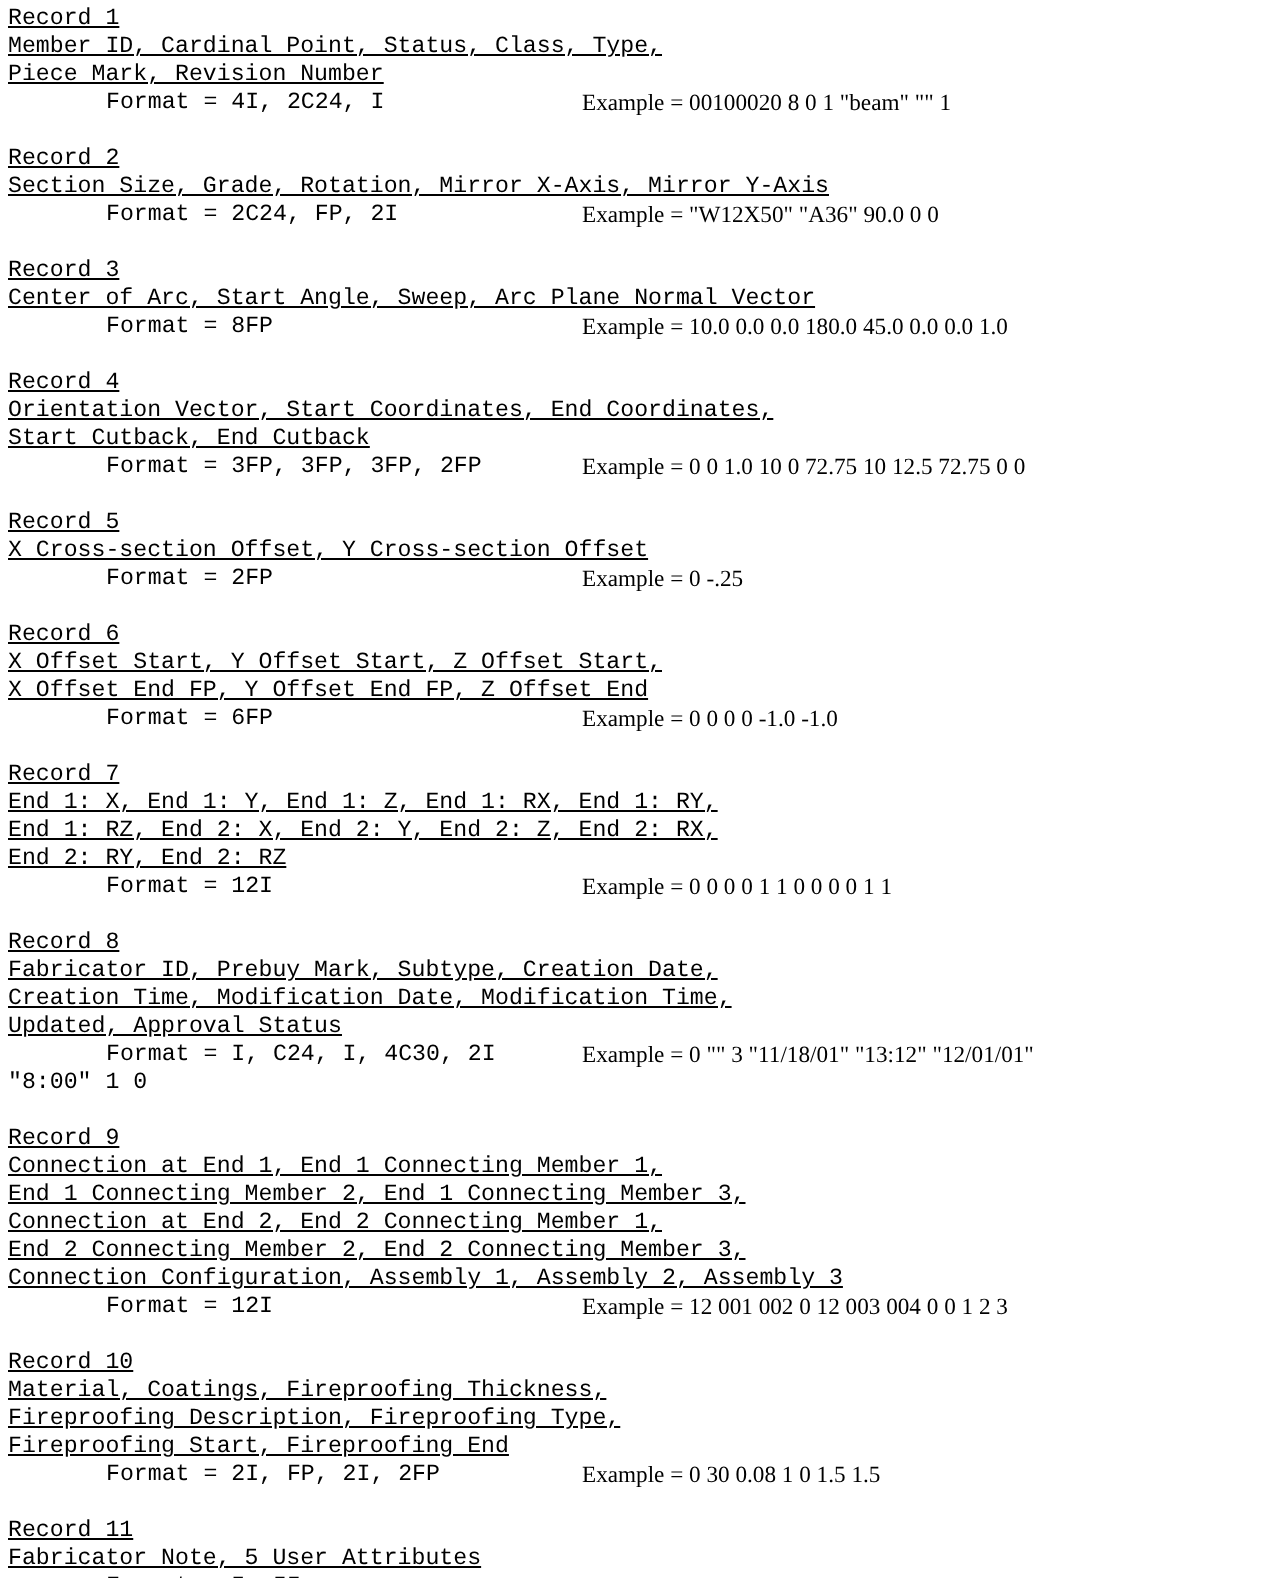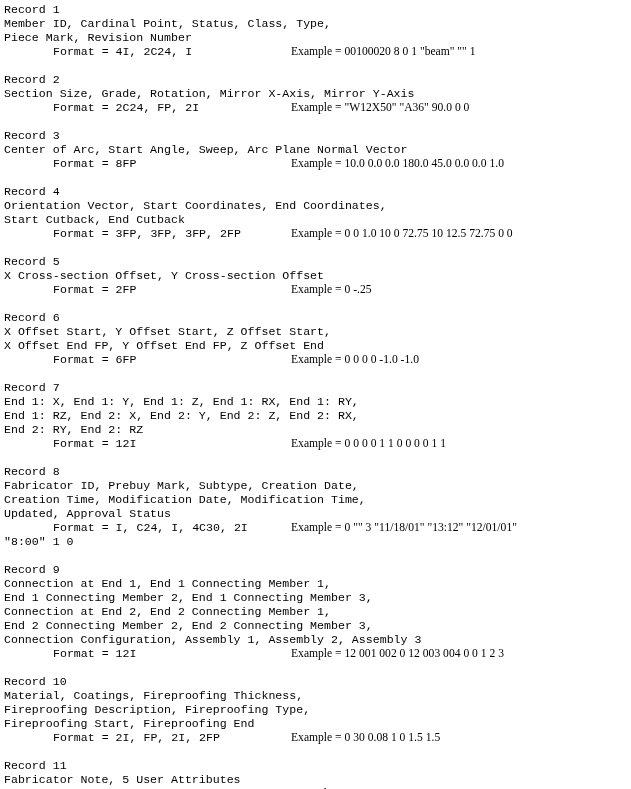--- a/index.html
+++ b/index.html
@@ -7,21 +7,21 @@
   .doc {
     position: relative;
     padding: 3px 0 0 4px;
     font-family: "Liberation Mono", "DejaVu Sans Mono", monospace;
     font-size: 11.6px;
     line-height: 14px;
     color: #000000;
     white-space: pre;
   }
   .record { margin: 0 0 14px 0; }
-  .line { display: block; height: 14px; }
+  .line { display: block; height: 14px; text-decoration: underline; }
   .fmt-line { display: block; height: 14px; position: relative; text-align: right; }
   .fmt { position: absolute; left: 49px; top: 0; }
   .ex { position: absolute; left: 287px; top: 0; font-family: Liberation Serif, serif; }
   .wrap-line { display: block; height: 14px; }
 </style>
 </head>
 <body>
 
 <div class="doc" id="doc"><div class="record"><span class="line">Record 1</span><span class="line">Member ID, Cardinal Point, Status, Class, Type,</span><span class="line">Piece Mark, Revision Number</span><span class="fmt-line"><span class="fmt">Format = 4I, 2C24, I</span><span class="ex">Example = 00100020 8 0 1 "beam" "" 1</span></span></div><div class="record"><span class="line">Record 2</span><span class="line">Section Size, Grade, Rotation, Mirror X-Axis, Mirror Y-Axis</span><span class="fmt-line"><span class="fmt">Format = 2C24, FP, 2I</span><span class="ex">Example = "W12X50" "A36" 90.0 0 0</span></span></div><div class="record"><span class="line">Record 3</span><span class="line">Center of Arc, Start Angle, Sweep, Arc Plane Normal Vector</span><span class="fmt-line"><span class="fmt">Format = 8FP</span><span class="ex">Example = 10.0 0.0 0.0 180.0 45.0 0.0 0.0 1.0</span></span></div><div class="record"><span class="line">Record 4</span><span class="line">Orientation Vector, Start Coordinates, End Coordinates,</span><span class="line">Start Cutback, End Cutback</span><span class="fmt-line"><span class="fmt">Format = 3FP, 3FP, 3FP, 2FP</span><span class="ex">Example = 0 0 1.0 10 0 72.75 10 12.5 72.75 0 0</span></span></div><div class="record"><span class="line">Record 5</span><span class="line">X Cross-section Offset, Y Cross-section Offset</span><span class="fmt-line"><span class="fmt">Format = 2FP</span><span class="ex">Example = 0 -.25</span></span></div><div class="record"><span class="line">Record 6</span><span class="line">X Offset Start, Y Offset Start, Z Offset Start,</span><span class="line">X Offset End FP, Y Offset End FP, Z Offset End</span><span class="fmt-line"><span class="fmt">Format = 6FP</span><span class="ex">Example = 0 0 0 0 -1.0 -1.0</span></span></div><div class="record"><span class="line">Record 7</span><span class="line">End 1: X, End 1: Y, End 1: Z, End 1: RX, End 1: RY,</span><span class="line">End 1: RZ, End 2: X, End 2: Y, End 2: Z, End 2: RX,</span><span class="line">End 2: RY, End 2: RZ</span><span class="fmt-line"><span class="fmt">Format = 12I</span><span class="ex">Example = 0 0 0 0 1 1 0 0 0 0 1 1</span></span></div><div class="record"><span class="line">Record 8</span><span class="line">Fabricator ID, Prebuy Mark, Subtype, Creation Date,</span><span class="line">Creation Time, Modification Date, Modification Time,</span><span class="line">Updated, Approval Status</span><span class="fmt-line"><span class="fmt">Format = I, C24, I, 4C30, 2I</span><span class="ex">Example = 0 "" 3 "11/18/01" "13:12" "12/01/01"</span></span><span class="wrap-line">"8:00" 1 0</span></div><div class="record"><span class="line">Record 9</span><span class="line">Connection at End 1, End 1 Connecting Member 1,</span><span class="line">End 1 Connecting Member 2, End 1 Connecting Member 3,</span><span class="line">Connection at End 2, End 2 Connecting Member 1,</span><span class="line">End 2 Connecting Member 2, End 2 Connecting Member 3,</span><span class="line">Connection Configuration, Assembly 1, Assembly 2, Assembly 3</span><span class="fmt-line"><span class="fmt">Format = 12I</span><span class="ex">Example = 12 001 002 0 12 003 004 0 0 1 2 3</span></span></div><div class="record"><span class="line">Record 10</span><span class="line">Material, Coatings, Fireproofing Thickness,</span><span class="line">Fireproofing Description, Fireproofing Type,</span><span class="line">Fireproofing Start, Fireproofing End</span><span class="fmt-line"><span class="fmt">Format = 2I, FP, 2I, 2FP</span><span class="ex">Example = 0 30 0.08 1 0 1.5 1.5</span></span></div><div class="record"><span class="line">Record 11</span><span class="line">Fabricator Note, 5 User Attributes</span><span class="fmt-line"><span class="fmt">Format = I, 5I</span><span class="ex">Example = 1 2 0 0 0 0</span></span></div></div>
 

